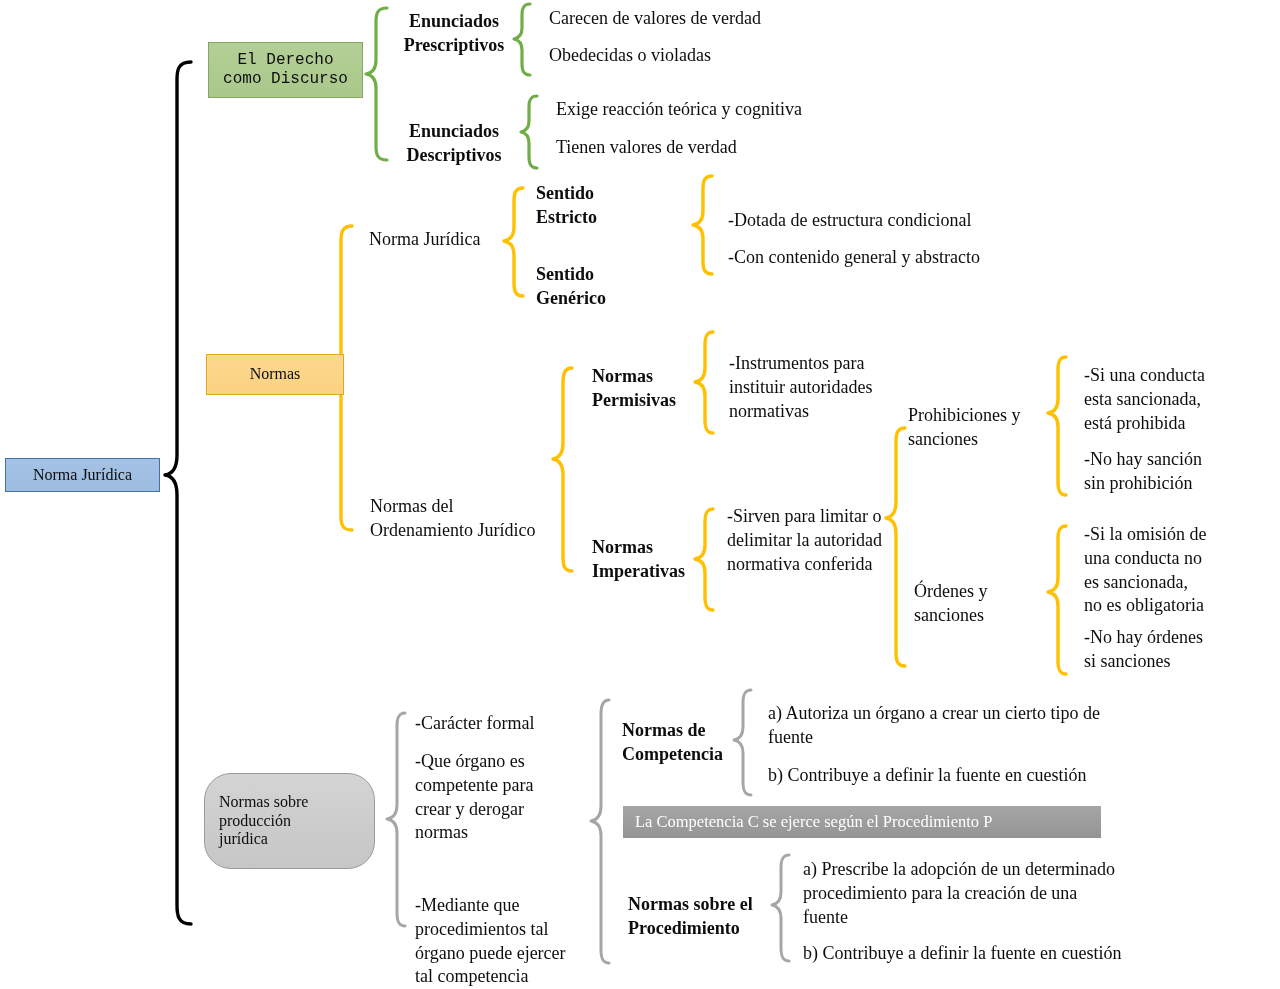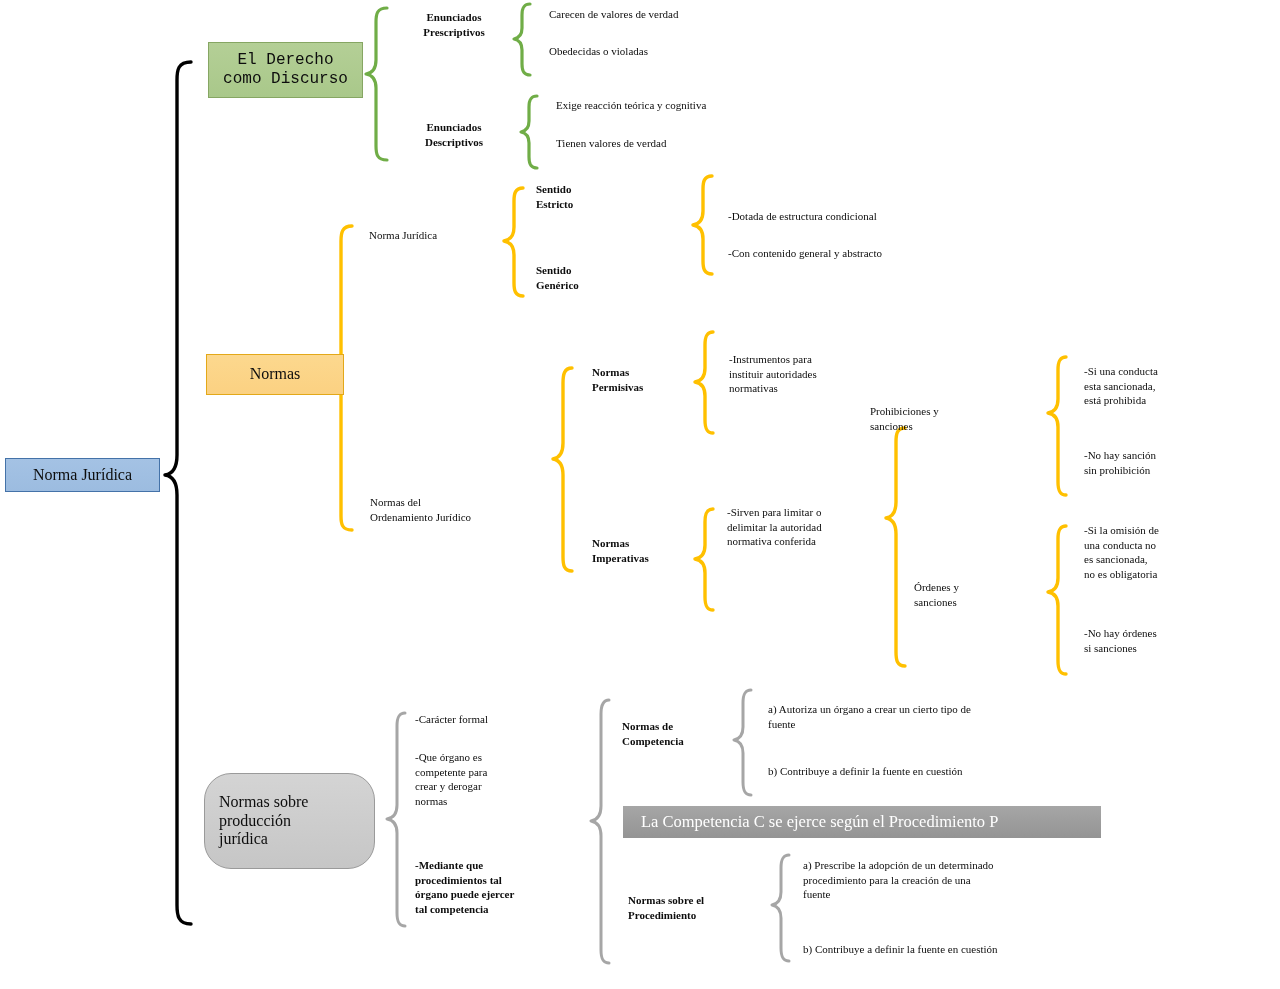--- a/index.html
+++ b/index.html
@@ -23,27 +23,27 @@
     border:1px solid #7f7f7f;
     font-size:16px;
   }
   .box-green{background:linear-gradient(#b4cf96,#a9c88a);border-color:#86a663;font-family:Liberation Mono, monospace;}
   .box-amber{background:linear-gradient(#fcd88e,#fbd182);border-color:#e3a819;}
   .box-blue {background:linear-gradient(#a4c2e4,#9cbce0);border-color:#4472a8;}
   .box-gray {background:linear-gradient(#d4d4d4,#c6c6c6);border-color:#9a9a9a;border-radius:27px;}
   .box-darkgray{
     background:linear-gradient(#a6a6a6,#949494);
     border:none;color:#ffffff;
-    justify-content:flex-start;padding-left:18px;
+    justify-content:flex-start;padding-left:12px;
     font-size:16.5px;
   }
   .box-gray.leftalign{justify-content:flex-start;text-align:left;padding-left:14px;}
 
   
-  .lbl{position:absolute;font-size:11px;line-height:1.32;white-space:pre-line;}
+  .lbl{position:absolute;font-size:18px;line-height:1.32;white-space:pre-line;}
   .lbl.b{font-weight:bold;}
   .lbl.c{text-align:center;}
 </style>
 </head>
 <body>
 
 <div id="stage">
 
   <svg class="braces" viewBox="0 0 1280 989">
     <g fill="none" stroke-linecap="round" stroke-linejoin="round">
@@ -144,21 +144,21 @@
   <div class="lbl" style="left:729px;top:352px;width:190px;">-Instrumentos para
 instituir autoridades
 normativas</div>
 
   <div class="lbl b" style="left:592px;top:536px;width:135px;">Normas
 Imperativas</div>
   <div class="lbl" style="left:727px;top:505px;width:200px;">-Sirven para limitar o
 delimitar la autoridad
 normativa conferida</div>
 
-  <div class="lbl" style="left:870px;top:404px;width:150px;">Prohibiciones y
+  <div class="lbl" style="left:908px;top:404px;width:150px;">Prohibiciones y
 sanciones</div>
   <div class="lbl" style="left:1084px;top:364px;width:180px;">-Si una conducta
 esta sancionada,
 está prohibida</div>
   <div class="lbl" style="left:1084px;top:448px;width:180px;">-No hay sanción
 sin prohibición</div>
 
   <div class="lbl" style="left:914px;top:580px;width:150px;">Órdenes y
 sanciones</div>
   <div class="lbl" style="left:1084px;top:626px;width:180px;">-No hay órdenes
@@ -172,21 +172,21 @@
     <span>Normas sobre
 producción
 jurídica</span>
   </div>
 
   <div class="lbl" style="left:415px;top:712px;width:180px;">-Carácter formal</div>
   <div class="lbl" style="left:415px;top:750px;width:180px;">-Que órgano es
 competente para
 crear y derogar
 normas</div>
-  <div class="lbl" style="left:415px;top:858px;width:180px;font-weight:bold;">-Mediante que
+  <div class="lbl" style="left:415px;top:894px;width:180px;">-Mediante que
 procedimientos tal
 órgano puede ejercer
 tal competencia</div>
 
   <div class="lbl b" style="left:622px;top:719px;width:135px;">Normas de
 Competencia</div>
   <div class="lbl" style="left:768px;top:702px;width:400px;">a) Autoriza un órgano a crear un cierto tipo de
 fuente</div>
   <div class="lbl" style="left:768px;top:764px;width:400px;">b) Contribuye a definir la fuente en cuestión</div>
 

